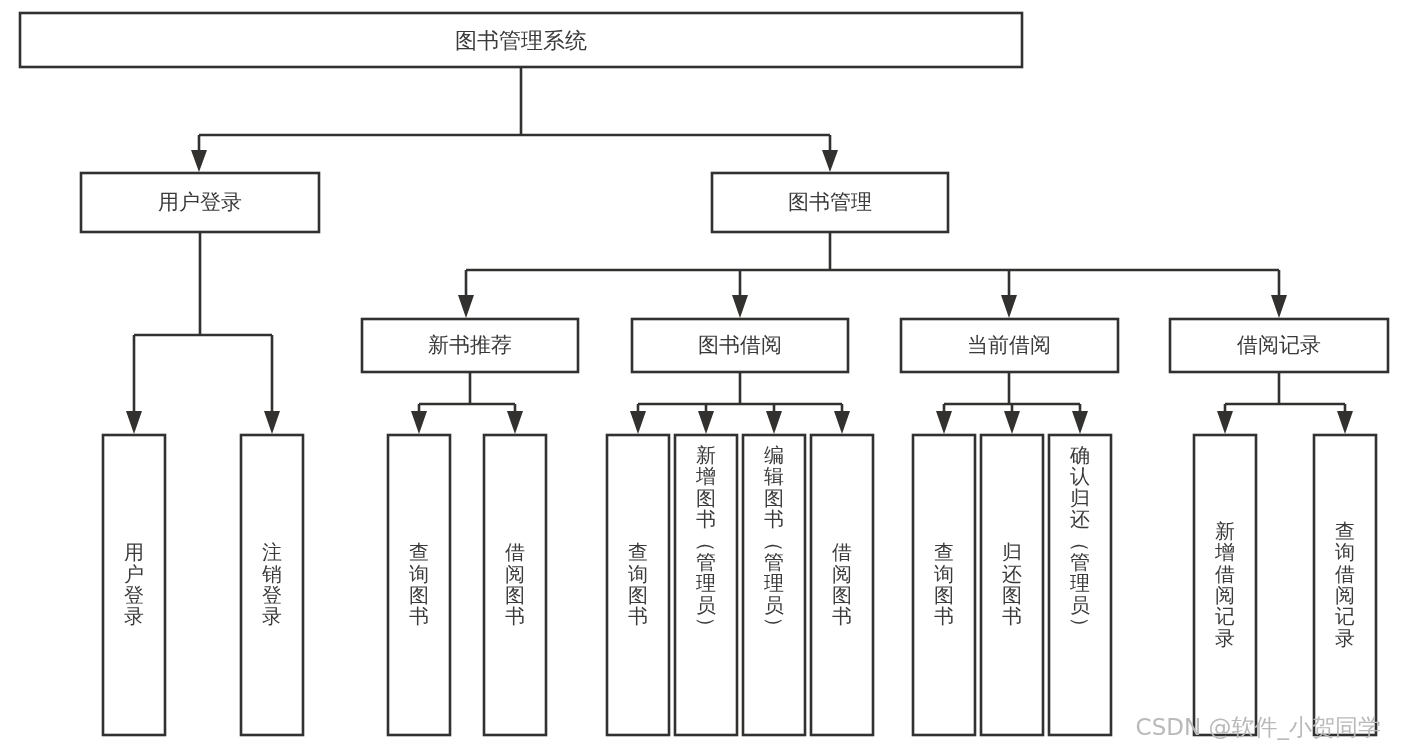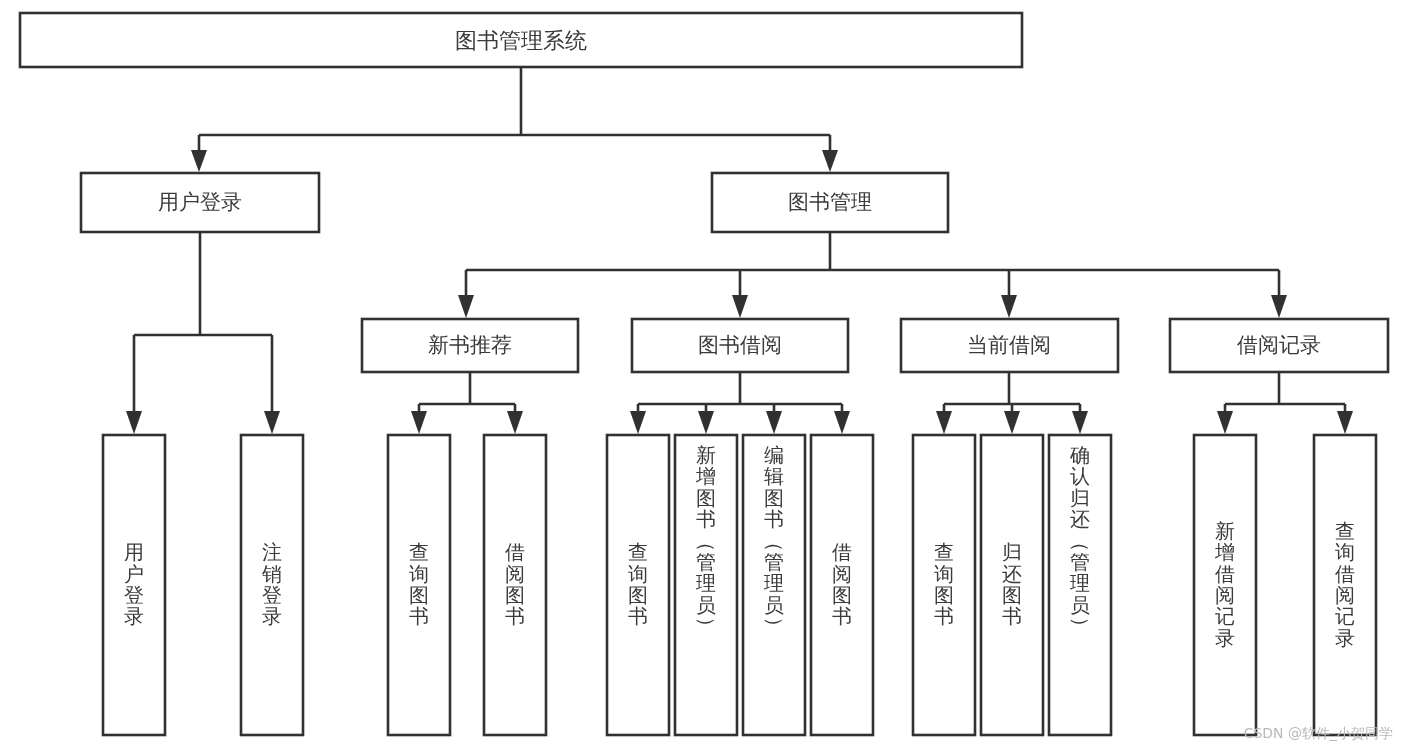--- a/index.html
+++ b/index.html
@@ -74,24 +74,24 @@
     display: block;
     text-align: center;
   }
   .leaf-label span.rot {
     display: block;
     text-align: center;
     transform: rotate(90deg);
   }
   .watermark {
     position: absolute;
-    right: 12px;
+    right: 24px;
     bottom: 4px;
     font-family: "DejaVu Sans", "Liberation Sans", sans-serif;
-    font-size: 14px;
+    font-size: 23px;
     color: #b9b9b9;
     white-space: nowrap;
     pointer-events: none;
     text-align: right;
   }
 </style>
 </head>
 <body>
 
 <div id="diagram-root">

